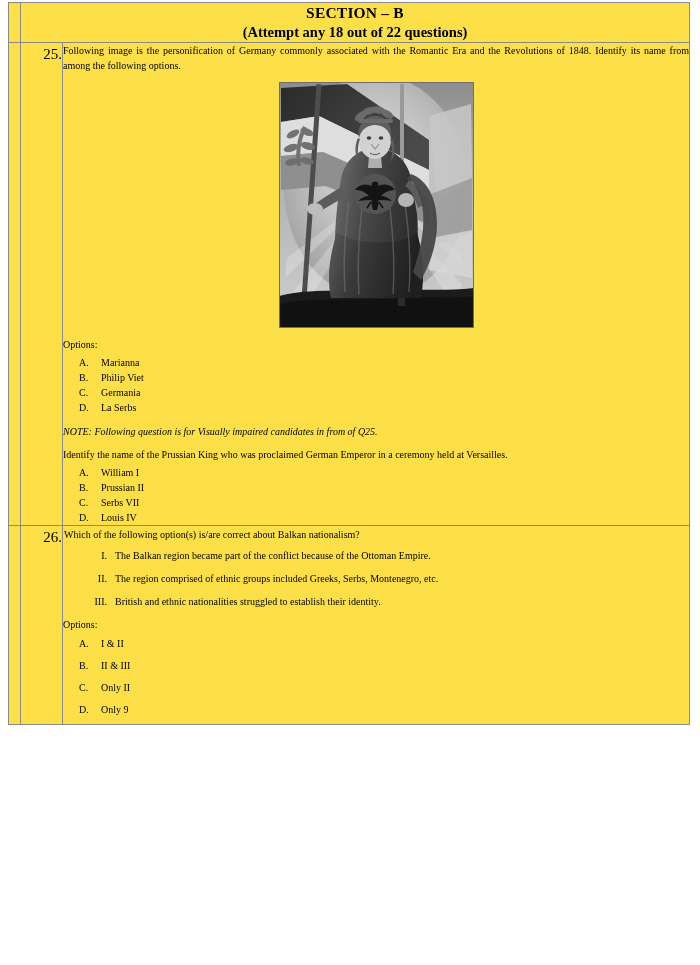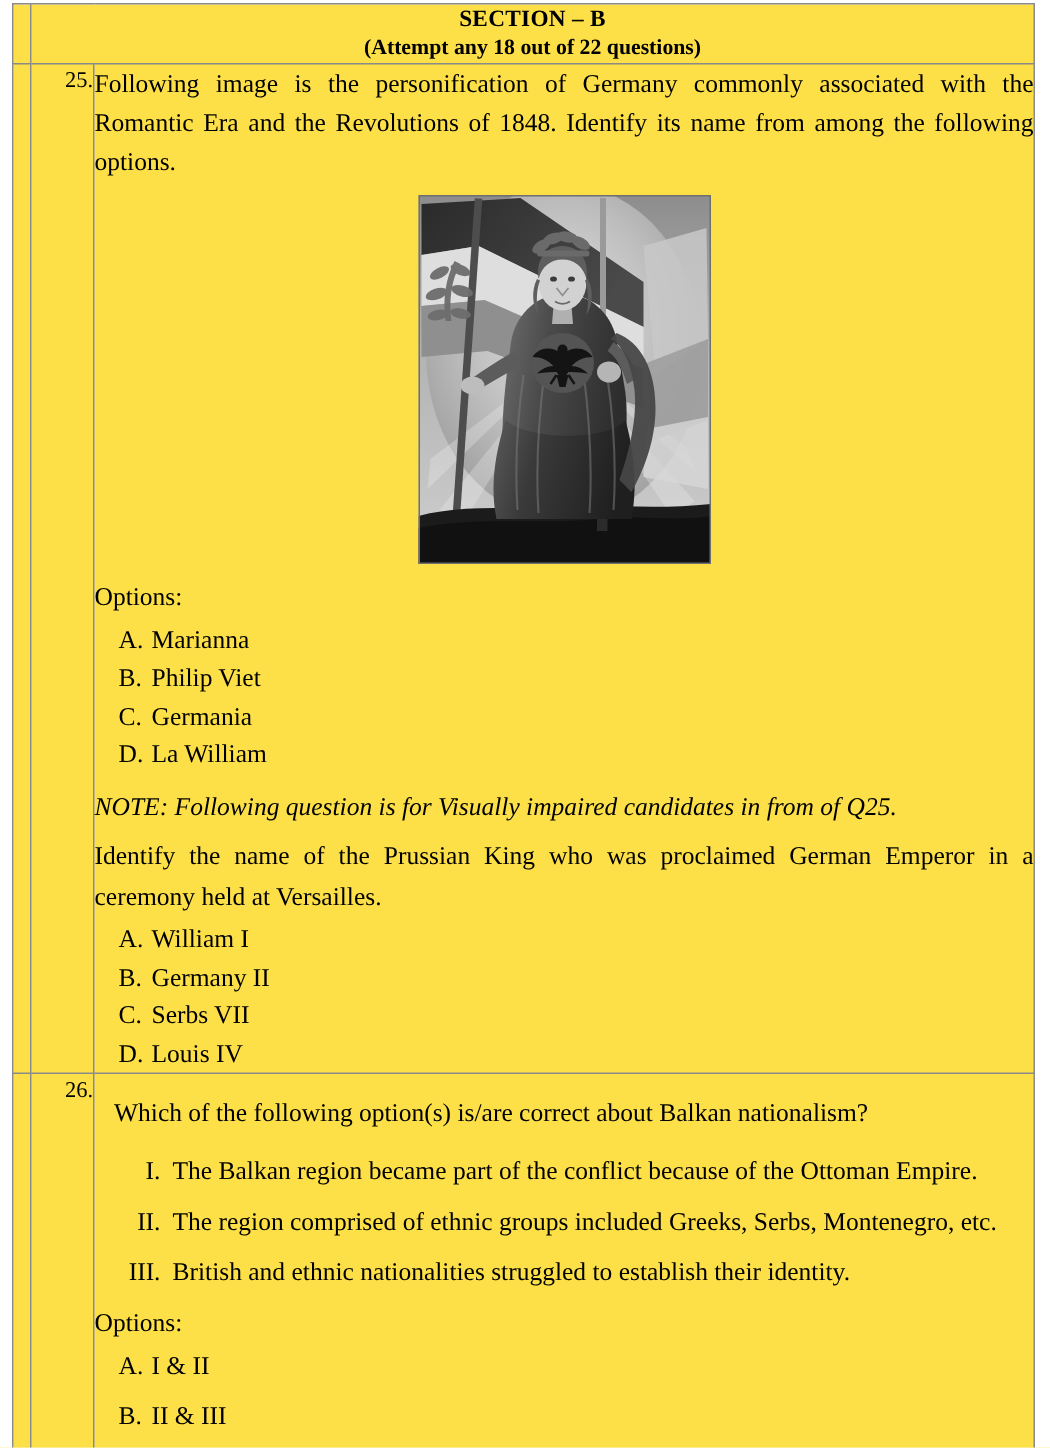--- a/index.html
+++ b/index.html
@@ -62,31 +62,31 @@
   
   .qnum {
     text-align: right;
     padding: 8px 5px 0 0;
     font-size: 15px;
     line-height: 1.5;
     margin-left: 17px;
   }
   .qbody {
     padding: 8px 9px 10px 10px;
-    font-size: 17px;
+    font-size: 10px;
     line-height: 1.55;
   }
 
   .q-stem {
     text-align: justify;
     text-justify: inter-word;
     margin: 0 0 2px 0;
   }
   .q-stem-plain {
-    margin: 13px;
+    margin: 1px;
   }
 
   
   .figure-wrap {
     display: flex;
     justify-content: center;
     margin: 8px 0 9px 0;
   }
   .germania-img {
     width: 195px;
@@ -333,36 +333,36 @@
             <li class="opt-item">
               <span class="opt-letter">B.</span>
               <span class="opt-text">Philip Viet</span>
             </li>
             <li class="opt-item">
               <span class="opt-letter">C.</span>
               <span class="opt-text">Germania</span>
             </li>
             <li class="opt-item">
               <span class="opt-letter">D.</span>
-              <span class="opt-text">La William</span>
+              <span class="opt-text">La Serbs</span>
             </li>
           </ul>
 
           <p class="note-line">NOTE: Following question is for Visually impaired candidates in from of Q25.</p>
 
           <p class="q-stem">Identify the name of the Prussian King who was proclaimed German Emperor in a ceremony held at Versailles.</p>
 
           <ul class="opt-list tight">
             <li class="opt-item">
               <span class="opt-letter">A.</span>
               <span class="opt-text">William I</span>
             </li>
             <li class="opt-item">
               <span class="opt-letter">B.</span>
-              <span class="opt-text">Germany II</span>
+              <span class="opt-text">Prussian II</span>
             </li>
             <li class="opt-item">
               <span class="opt-letter">C.</span>
               <span class="opt-text">Serbs VII</span>
             </li>
             <li class="opt-item">
               <span class="opt-letter">D.</span>
               <span class="opt-text">Louis IV</span>
             </li>
           </ul>

